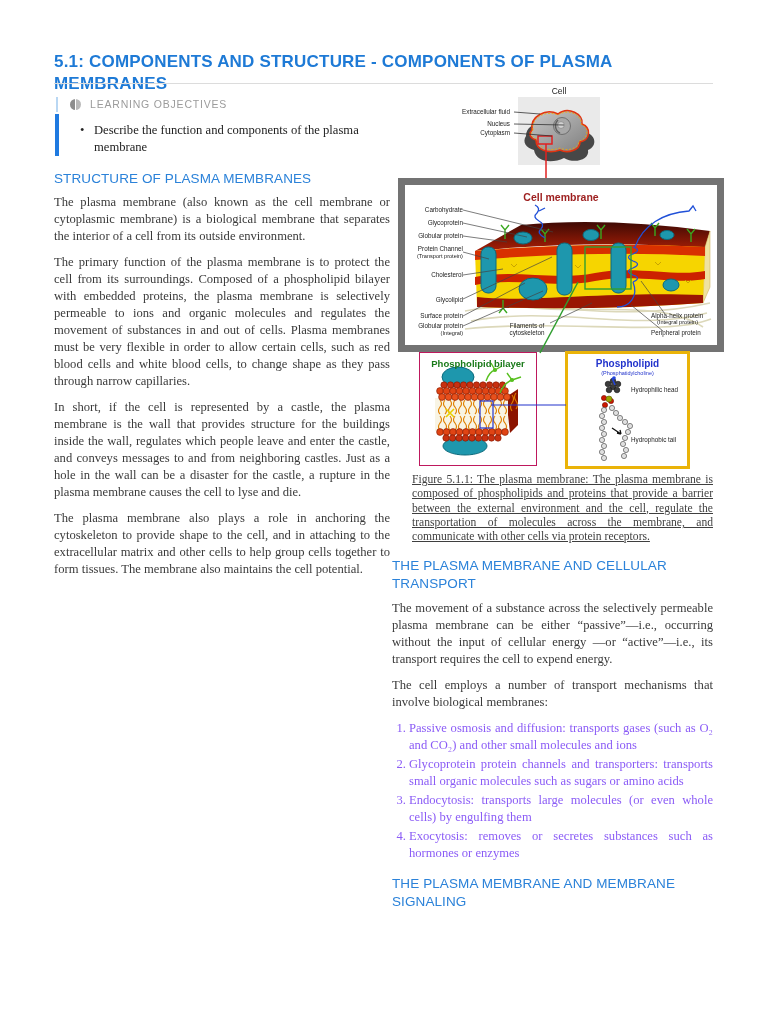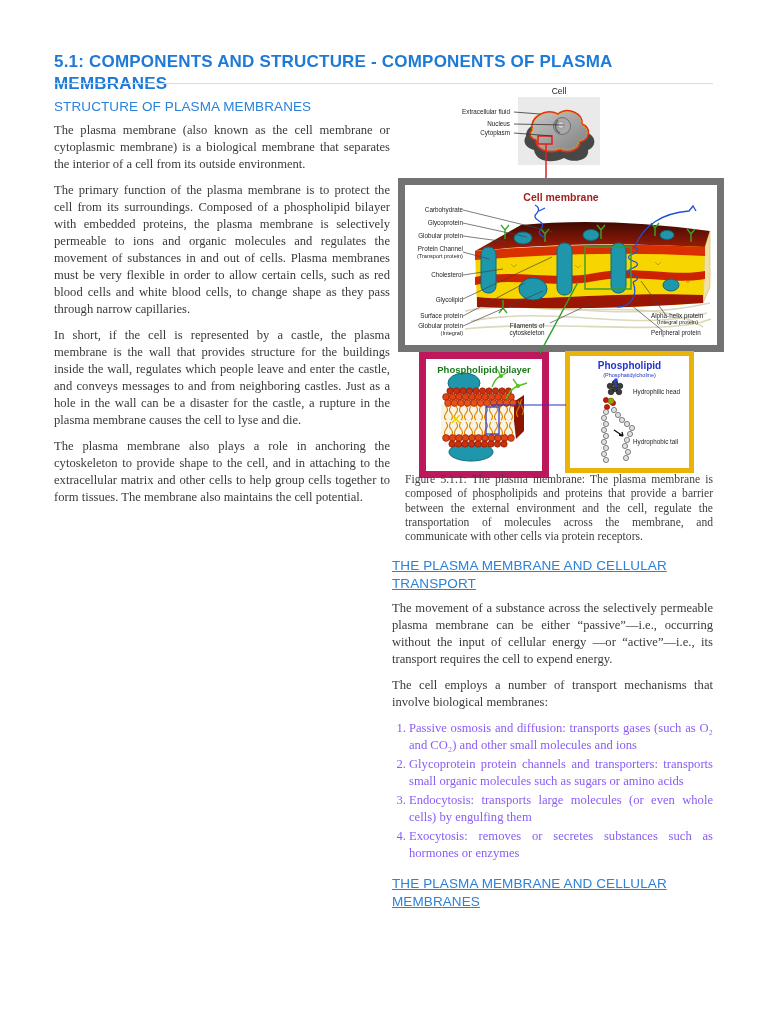--- a/index.html
+++ b/index.html
@@ -17,62 +17,73 @@
   .lo-bar-top{position:absolute;left:2px;top:3px;width:2px;height:15px;background:#b9d7f3;}
   .lo-bar{position:absolute;left:1px;top:20px;width:4px;height:42px;background:#1f7ae0;}
   .lo-head{display:flex;align-items:center;gap:9px;
     font:400 10.5px/14px "Liberation Sans",sans-serif;color:#9b9b9b;letter-spacing:.8px;}
   .lo-icon{width:11px;height:11px;border-radius:50%;flex:0 0 auto;
     background:linear-gradient(90deg,#8d8d8d 45%,#ffffff 45%,#ffffff 55%,#b9b9b9 55%);}
   .lo-item{position:relative;margin-top:11px;padding-left:24px;
     font:400 12.6px/17px "Liberation Serif",serif;color:#222;}
   .lo-item::before{content:"\2022";position:absolute;left:10px;top:0;}
   .sec-h{font:400 13.5px/17px "Liberation Sans",sans-serif;color:#2b82d9;
-    margin:4px 0 7px;letter-spacing:.1px;}
+    margin:12px 0 7px;letter-spacing:.1px;}
   .bp{font:400 12.6px/17px "Liberation Serif",serif;color:#3a3a3a;
     text-align:justify;margin:0 0 9px;}
 
   
   .cell-fig{position:absolute;left:392px;top:84px;width:322px;height:94px;}
   .membrane-box{position:absolute;left:398px;top:178px;width:312px;height:160px;
     border:7px solid #737373;}
   .membrane-title{position:absolute;left:0;top:6px;width:100%;text-align:center;
     font:700 10.5px "Liberation Sans",sans-serif;color:#9e2020;}
   .bilayer-box{position:absolute;left:419px;top:352px;width:116px;height:112px;
-    border:7px solid #be185d;}
+    border:1px solid #be185d;}
   .bilayer-title{position:absolute;left:0;top:5px;width:100%;text-align:center;
     font:700 9.5px "Liberation Sans",sans-serif;color:#1a7a1a;}
   .pl-box{position:absolute;left:565px;top:351px;width:119px;height:112px;
-    border:5px solid #eab308;}
+    border:3px solid #eab308;}
   .pl-title{position:absolute;left:0;top:4px;width:100%;text-align:center;
     font:700 10px "Liberation Sans",sans-serif;color:#2233cc;}
   .pl-sub{position:absolute;left:0;top:16px;width:100%;text-align:center;
     font:400 5.5px "Liberation Sans",sans-serif;color:#2233cc;}
   .fig-svg{position:absolute;left:0;top:0;width:100%;height:100%;}
   .overlay{position:absolute;left:390px;top:84px;width:330px;height:390px;pointer-events:none;}
   svg text{font-family:"Liberation Sans",sans-serif;fill:#222;}
 
   
   .col-right{position:absolute;left:392px;top:473px;width:321px;}
   .caption{font:400 11.6px/14.3px "Liberation Serif",serif;color:#3f3f3f;
-    text-align:justify;margin:0 0 0 13px;}
-  .col-right .sec-h{margin:13px 0 7px;line-height:18px;text-decoration:underline;}
+    text-align:justify;margin:0 0 0 20px;text-decoration:underline;}
+  .col-right .sec-h{margin:13px 0 7px;line-height:18px;}
   .col-right ol{margin:0;padding-left:17px;}
   .col-right li{font:400 12.6px/17px "Liberation Serif",serif;color:#8b5cf6;
     text-align:justify;margin:0 0 2px;}
 </style>
 </head>
 <body>
 
 <div id="page">
 
   <h1 class="page-title">5.1: COMPONENTS AND STRUCTURE - COMPONENTS OF PLASMA MEMBRANES</h1>
   <div class="rule"></div>
 
   <div class="col-left">
+    <section class="lo">
+      <div class="lo-bar-top"></div>
+      <div class="lo-bar"></div>
+      <div class="lo-head">
+        <span class="lo-icon"></span>
+        <span>LEARNING OBJECTIVES</span>
+      </div>
+      <div class="lo-item">
+        <span>Describe the function and components of the plasma membrane</span>
+      </div>
+    </section>
 
     <h2 class="sec-h">STRUCTURE OF PLASMA MEMBRANES</h2>
     <p class="bp">The plasma membrane (also known as the cell membrane or cytoplasmic membrane) is a biological membrane that separates the interior of a cell from its outside environment.</p>
     <p class="bp">The primary function of the plasma membrane is to protect the cell from its surroundings. Composed of a phospholipid bilayer with embedded proteins, the plasma membrane is selectively permeable to ions and organic molecules and regulates the movement of substances in and out of cells. Plasma membranes must be very flexible in order to allow certain cells, such as red blood cells and white blood cells, to change shape as they pass through narrow capillaries.</p>
     <p class="bp">In short, if the cell is represented by a castle, the plasma membrane is the wall that provides structure for the buildings inside the wall, regulates which people leave and enter the castle, and conveys messages to and from neighboring castles. Just as a hole in the wall can be a disaster for the castle, a rupture in the plasma membrane causes the cell to lyse and die.</p>
     <p class="bp">The plasma membrane also plays a role in anchoring the cytoskeleton to provide shape to the cell, and in attaching to the extracellular matrix and other cells to help group cells together to form tissues. The membrane also maintains the cell potential.</p>
   </div>
 
   <div class="cell-fig">
     <svg class="fig-svg" viewBox="0 0 322 94">
@@ -377,16 +388,16 @@
     <h2 class="sec-h">THE PLASMA MEMBRANE AND CELLULAR TRANSPORT</h2>
     <p class="bp">The movement of a substance across the selectively permeable plasma membrane can be either “passive”—i.e., occurring without the input of cellular energy —or “active”—i.e., its transport requires the cell to expend energy.</p>
     <p class="bp">The cell employs a number of transport mechanisms that involve biological membranes:</p>
     <ol>
       <li>Passive osmosis and diffusion: transports gases (such as O₂ and CO₂) and other small molecules and ions</li>
       <li>Glycoprotein protein channels and transporters: transports small organic molecules such as sugars or amino acids</li>
       <li>Endocytosis: transports large molecules (or even whole cells) by engulfing them</li>
       <li>Exocytosis: removes or secretes substances such as hormones or enzymes</li>
     </ol>
 
-    <h2 class="sec-h">THE PLASMA MEMBRANE AND CELLULAR MEMBRANES</h2>
+    <h2 class="sec-h">THE PLASMA MEMBRANE AND MEMBRANE SIGNALING</h2>
   </div>
 
 </div>
 
 </body></html>

